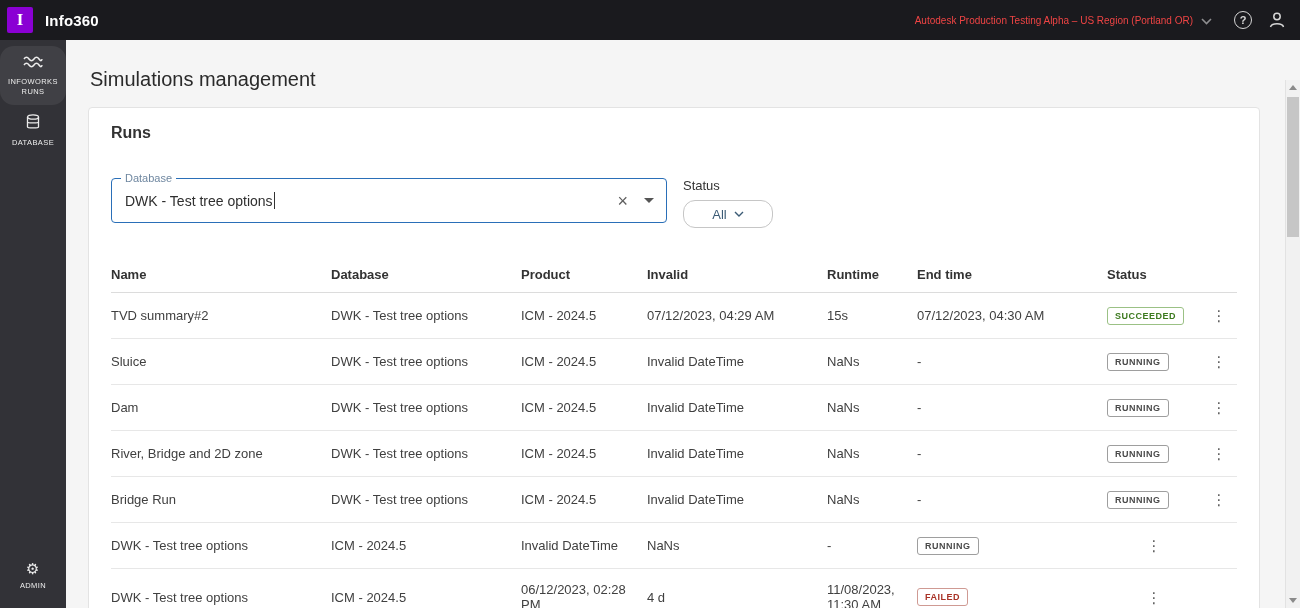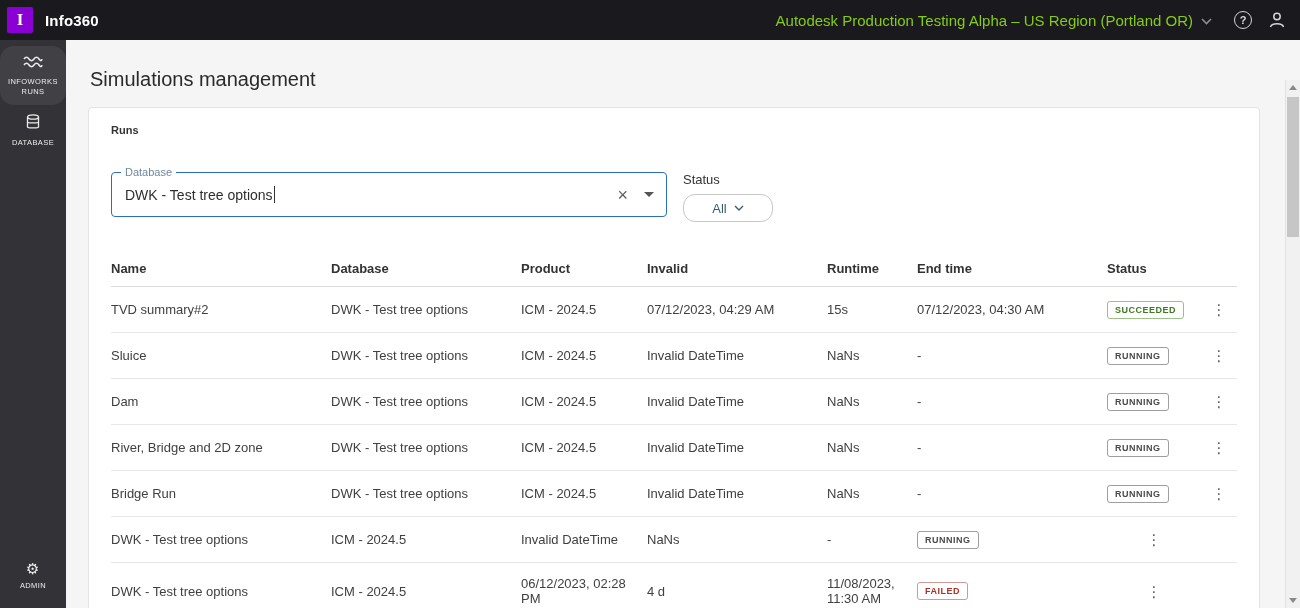--- a/index.html
+++ b/index.html
@@ -16,21 +16,21 @@
     padding: 0 14px 0 7px; position: relative; z-index: 5;
   }
   .logo-square {
     width: 26px; height: 26px; background: #8a00d4; color: #fff;
     display: flex; align-items: center; justify-content: center;
     font-weight: bold; font-size: 17px; font-family: "Liberation Serif", serif;
     border-radius: 2px;
   }
   .app-name { color: #ffffff; font-weight: 700; font-size: 15px; margin-left: 12px; letter-spacing: 0.2px; }
   .topbar-spacer { flex: 1; }
-  .env-text { color: #84cc16; font-size: 15px; }
+  .env-text { color: #ef4444; font-size: 10px; }
   .chev { display: inline-block; margin: 2px 0 0 8px; }
   .chev svg { display: block; }
   .help-circle {
     width: 18px; height: 18px; border: 1.5px solid #d6d6d6; border-radius: 50%;
     color: #d6d6d6; font-size: 11px; font-weight: 700;
     display: flex; align-items: center; justify-content: center;
     margin: 0 16px 0 22px; cursor: pointer;
   }
   .user-icon { cursor: pointer; display: flex; align-items: center; }
 
@@ -53,21 +53,21 @@
   .gear-glyph { font-size: 15px; color: #ececec; line-height: 1; }
 
   
   .main { flex: 1; padding: 20px 40px 0 22px; position: relative; }
   .page-title { font-size: 20px; color: #2a2a2a; font-weight: 400; margin: 8px 0 0 2px; }
 
   .card {
     margin-top: 16px; background: #ffffff; border: 1px solid #e3e3e3;
     border-radius: 4px; padding: 16px 22px 0 22px; height: 520px;
   }
-  .card-title { font-size: 11px; font-weight: 700; color: #333; }
+  .card-title { font-size: 16px; font-weight: 700; color: #333; }
 
   
   .filters { display: flex; align-items: flex-start; margin-top: 36px; }
   .db-field {
     position: relative; width: 556px; height: 45px;
     border: 1px solid #2a6fb8; border-radius: 4px;
     display: flex; align-items: center; padding: 0 12px 0 13px; background: #fff;
   }
   .db-field .float-label {
     position: absolute; top: -7px; left: 9px; background: #fff; padding: 0 4px;

